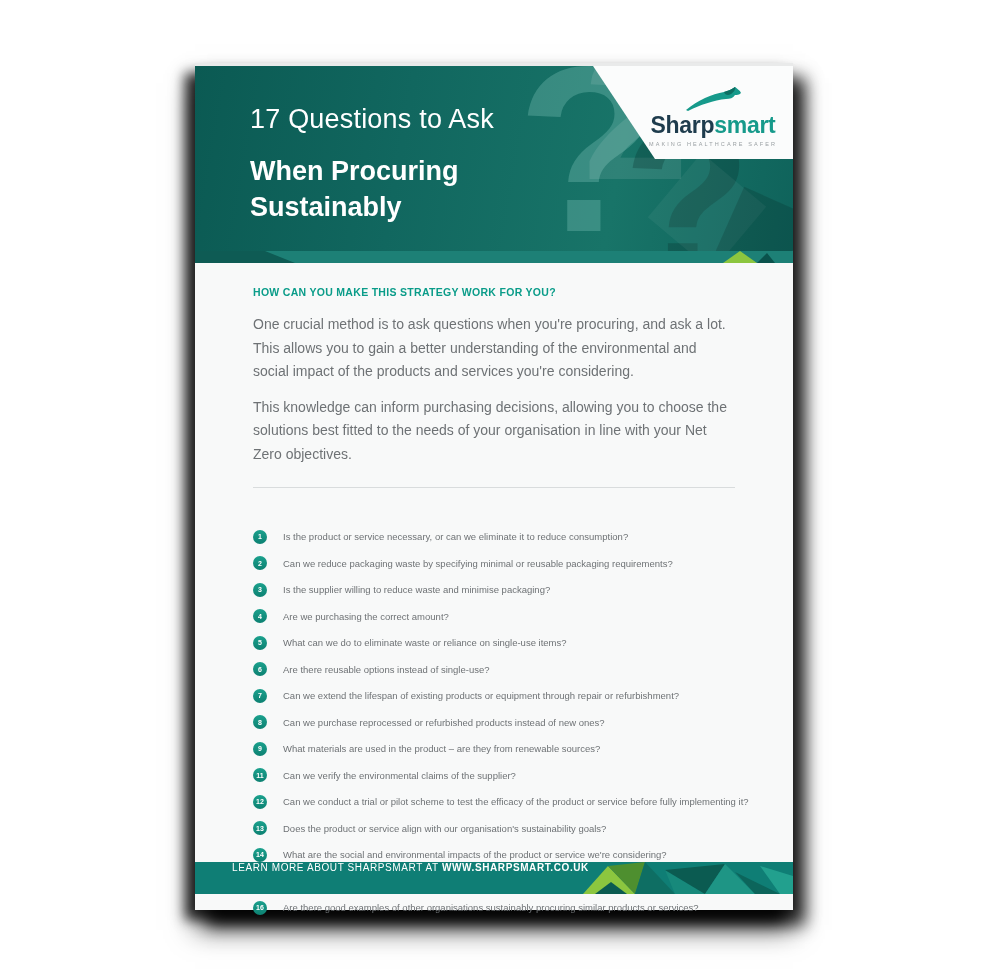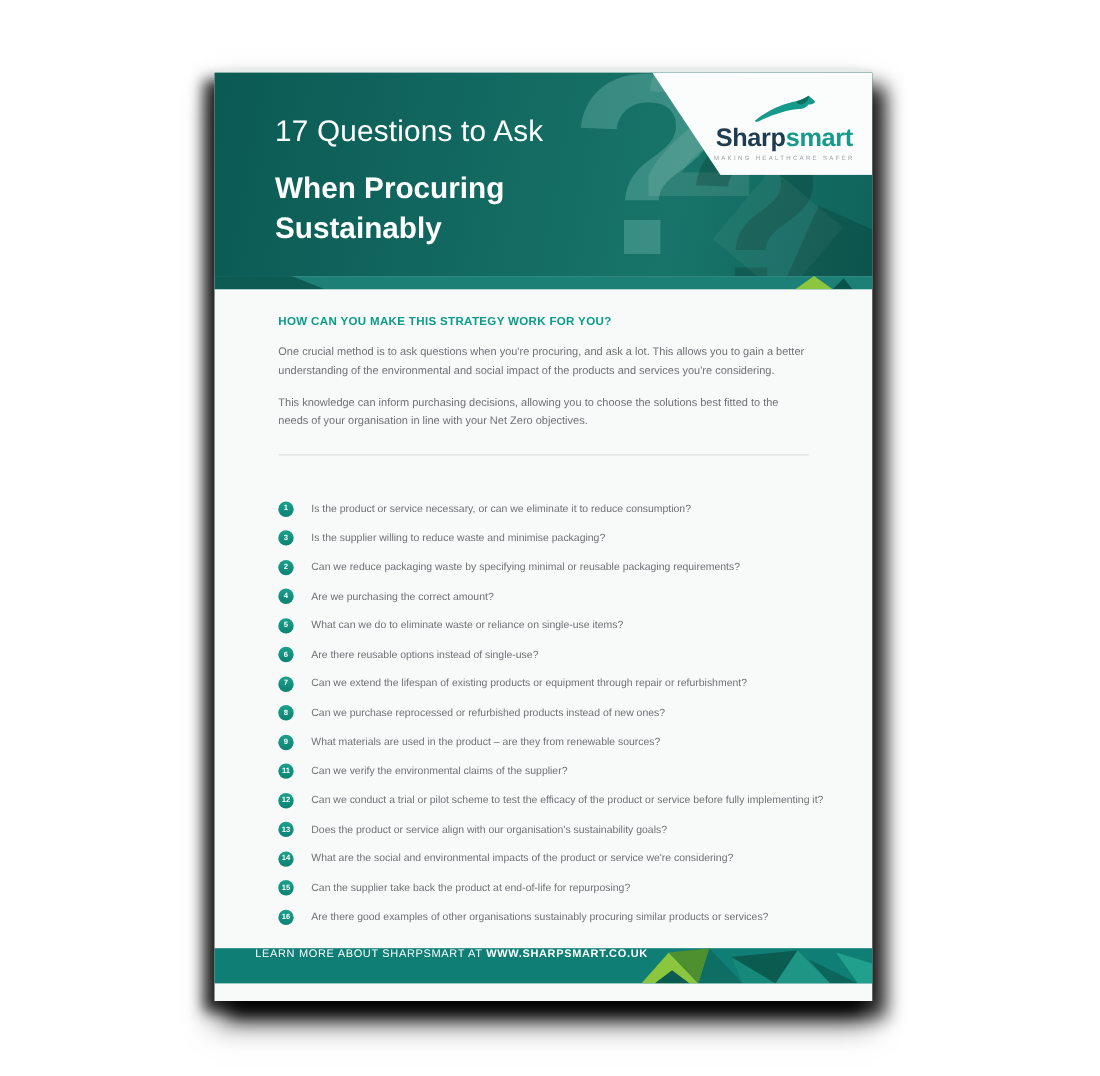--- a/index.html
+++ b/index.html
@@ -45,21 +45,21 @@
   .tagline { font-size:5.5px; letter-spacing:2.1px; color:#9aa0a3; margin-top:4px; }
 
   
   .hdr-strip { position:absolute; left:0; top:188px; width:100%; height:12px; background:#1d8076; overflow:hidden; }
   .strip-dark { position:absolute; left:0; top:0; width:100px; height:12px; background:#0e5b54; clip-path:polygon(0 0, 70% 0, 100% 100%, 0 100%); }
   .strip-accent { position:absolute; right:18px; top:0; }
 
   
   .body { position:absolute; left:0; top:200px; width:100%; height:778px; padding:23px 58px 0 58px; }
   .intro-heading { font-size:10.5px; font-weight:bold; color:#0a9c89; letter-spacing:0.3px; margin-bottom:15px; }
-  .intro-p { font-size:10px; color:#6e7275; line-height:1.68; margin-bottom:12px; max-width:484px; }
+  .intro-p { font-size:14px; color:#6e7275; line-height:1.68; margin-bottom:12px; max-width:484px; }
   .divider { border:none; border-top:1px solid #d9dcdd; margin:21px 0 0 0; }
 
   .q-list { list-style:none; margin-top:42px; }
   .q-row { display:flex; align-items:center; margin-bottom:13px; height:13.5px; white-space:nowrap; }
   .q-num {
     flex:0 0 14px; width:14px; height:14px; border-radius:50%;
     background:linear-gradient(180deg,#1ba18d,#0d8172);
     color:#ffffff; font-size:7px; font-weight:bold;
     display:flex; align-items:center; justify-content:center; margin-right:16px;
   }
@@ -123,27 +123,27 @@
       <hr class="divider">
 
       <ul class="q-list">
 
           <li class="q-row">
             <span class="q-num">1</span>
             <span class="q-text">Is the product or service necessary, or can we eliminate it to reduce consumption?</span>
           </li>
 
           <li class="q-row">
+            <span class="q-num">2</span>
+            <span class="q-text">Can we reduce packaging waste by specifying minimal or reusable packaging requirements?</span>
+          </li>
+
+          <li class="q-row">
             <span class="q-num">3</span>
             <span class="q-text">Is the supplier willing to reduce waste and minimise packaging?</span>
-          </li>
-
-          <li class="q-row">
-            <span class="q-num">2</span>
-            <span class="q-text">Can we reduce packaging waste by specifying minimal or reusable packaging requirements?</span>
           </li>
 
           <li class="q-row">
             <span class="q-num">4</span>
             <span class="q-text">Are we purchasing the correct amount?</span>
           </li>
 
           <li class="q-row">
             <span class="q-num">5</span>
             <span class="q-text">What can we do to eliminate waste or reliance on single-use items?</span>

